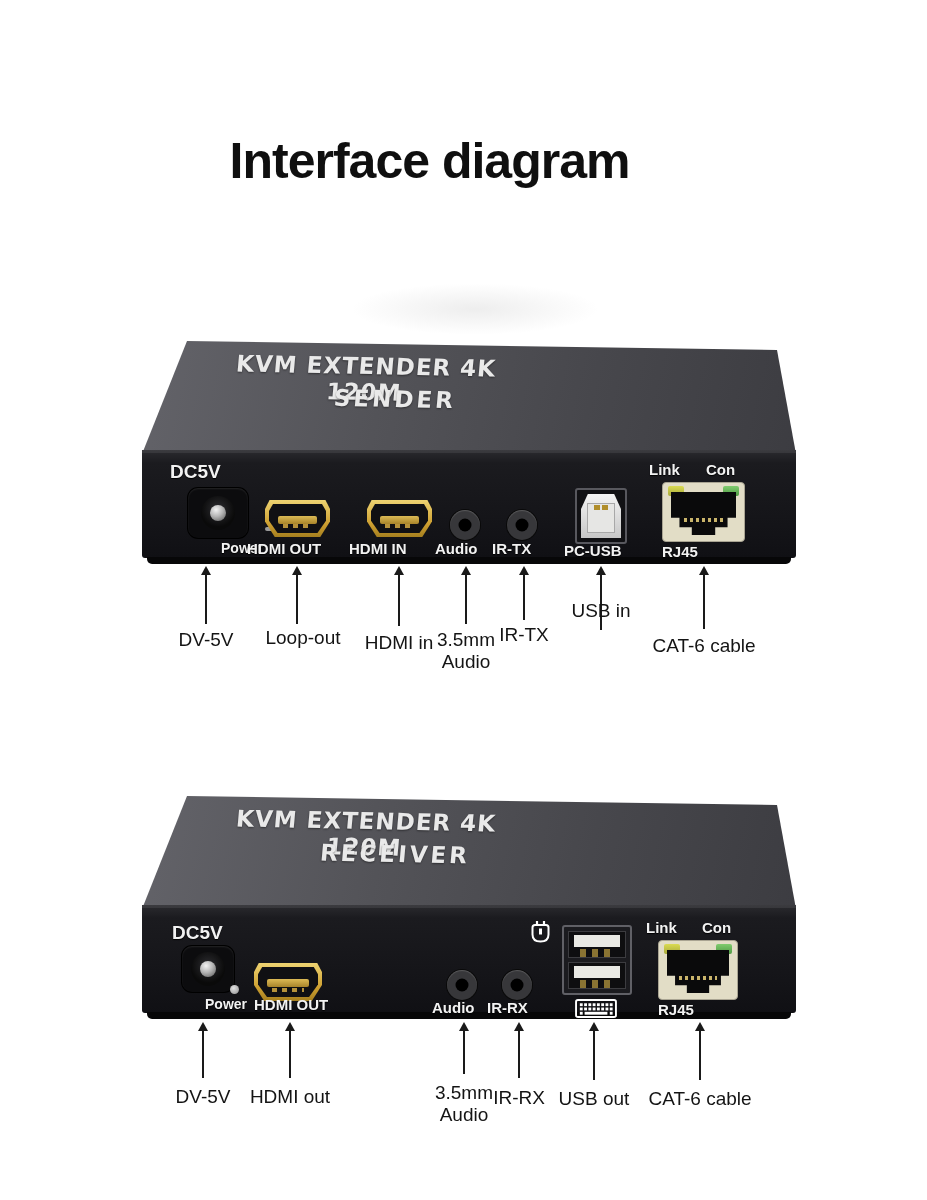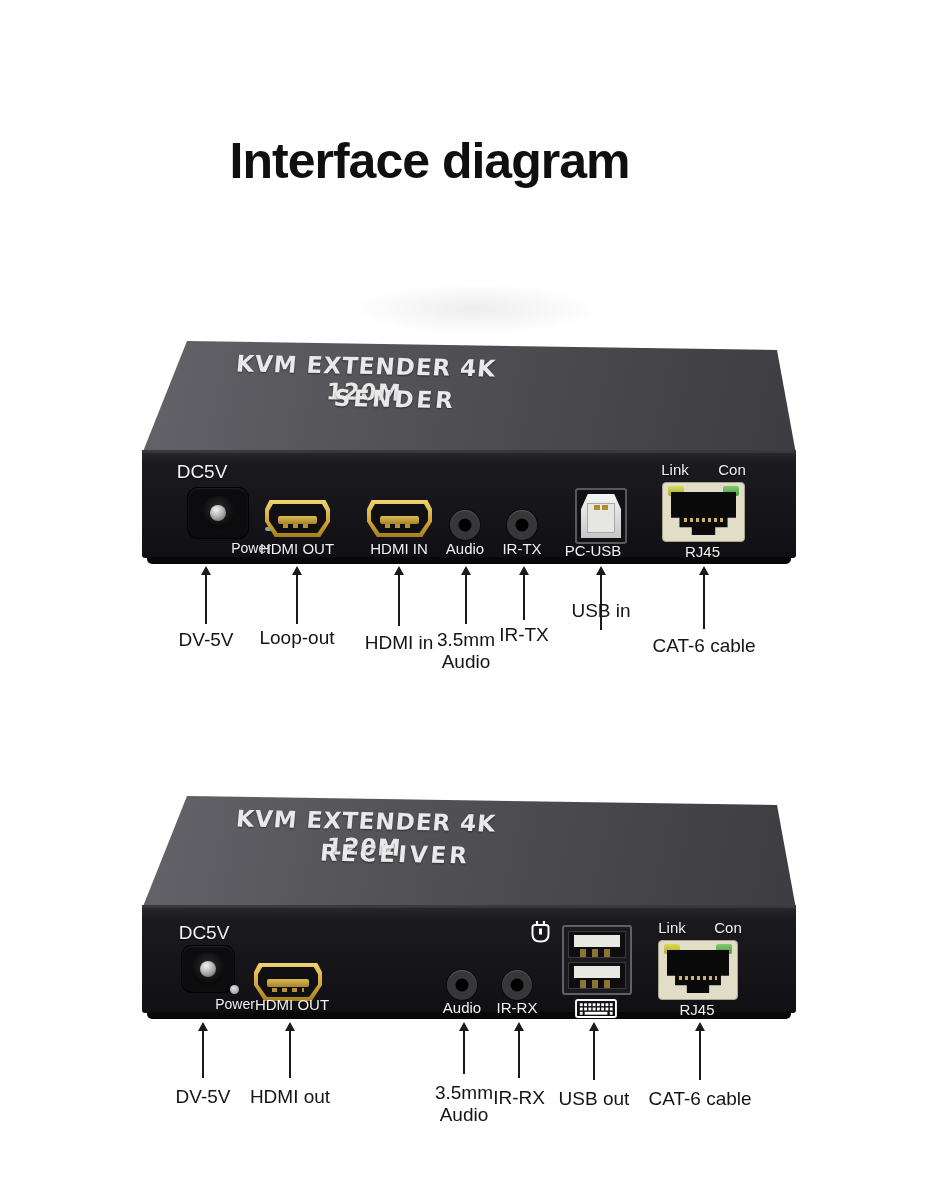--- a/index.html
+++ b/index.html
@@ -31,21 +31,21 @@
 
   .front-face{position:absolute;left:12px;top:117px;width:654px;height:108px;
               background:linear-gradient(180deg,#2b2b2f 0%,#1b1b1f 12%,#141418 70%,#101014 100%);
               border-radius:0 0 3px 3px;}
   .front-face::before{content:"";position:absolute;top:0;left:0;right:0;height:3px;
                       background:rgba(255,255,255,.08);}
   .front-face::after{content:"";position:absolute;left:5px;right:5px;bottom:-6px;height:7px;
                      background:#070708;border-radius:0 0 5px 5px;}
 
   
-  .plabel{position:absolute;color:#f2f2f2;font-weight:normal;font-size:15px;text-align:center;
+  .plabel{position:absolute;color:#f2f2f2;font-weight:bold;font-size:15px;text-align:left;
           text-shadow:0 1px 1px #000;white-space:nowrap;}
   .plabel.big{font-size:19px;}
   .plabel.small{font-size:14px;}
 
   
   .dcjack{position:absolute;background:#0c0c0e;border-radius:10px;
           box-shadow:inset 0 1px 2px rgba(255,255,255,.10),0 0 0 1px #000;}
   .dc-hole{position:absolute;left:50%;top:50%;width:34px;height:34px;border-radius:50%;
            transform:translate(-50%,-50%);
            background:radial-gradient(circle at 50% 40%,#2e2e32 0%,#0a0a0a 65%);}
@@ -162,21 +162,21 @@
     <div class="plabel" style="left:362px;top:207px;width:60px;">IR-TX</div>
 
     <div class="usbb" style="left:445px;top:155px;width:48px;height:52px;">
       <div class="usbb-shell">
         <div class="usbb-core">
           <span class="usbb-pin p1"></span>
           <span class="usbb-pin p2"></span>
         </div>
       </div>
     </div>
-    <div class="plabel" style="left:423px;top:209px;width:80px;">PC-USB</div>
+    <div class="plabel" style="left:434px;top:209px;width:80px;">PC-USB</div>
 
     <div class="plabel" style="left:519px;top:128px;width:52px;">Link</div>
     <div class="plabel" style="left:576px;top:128px;width:52px;">Con</div>
     <div class="rj45" style="left:532px;top:149px;width:81px;height:58px;">
       <span class="led led-y"></span>
       <span class="led led-g"></span>
       <div class="rj45-port">
           <span class="rj45-contacts"></span>
         </div>
     </div>
@@ -187,21 +187,21 @@
   <div class="arrow" style="left:296px;top:574px;height:50px;"></div>
   <div class="arrow" style="left:398px;top:574px;height:52px;"></div>
   <div class="arrow" style="left:465px;top:574px;height:50px;"></div>
   <div class="arrow" style="left:523px;top:574px;height:46px;"></div>
   <div class="arrow" style="left:600px;top:574px;height:56px;"></div>
   <div class="arrow" style="left:703px;top:574px;height:55px;"></div>
 
   <div class="callout" style="left:146px;top:629px;">
     <span class="cline">DV-5V</span>
     </div>
-  <div class="callout" style="left:237px;top:627px;">
+  <div class="callout" style="left:243px;top:627px;">
     <span class="cline">Loop-out</span>
     </div>
   <div class="callout" style="left:339px;top:632px;">
     <span class="cline">HDMI in</span>
     </div>
   <div class="callout" style="left:406px;top:629px;">
     <span class="cline">3.5mm</span>
     <span class="cline">Audio</span>
     </div>
   <div class="callout" style="left:464px;top:624px;">

